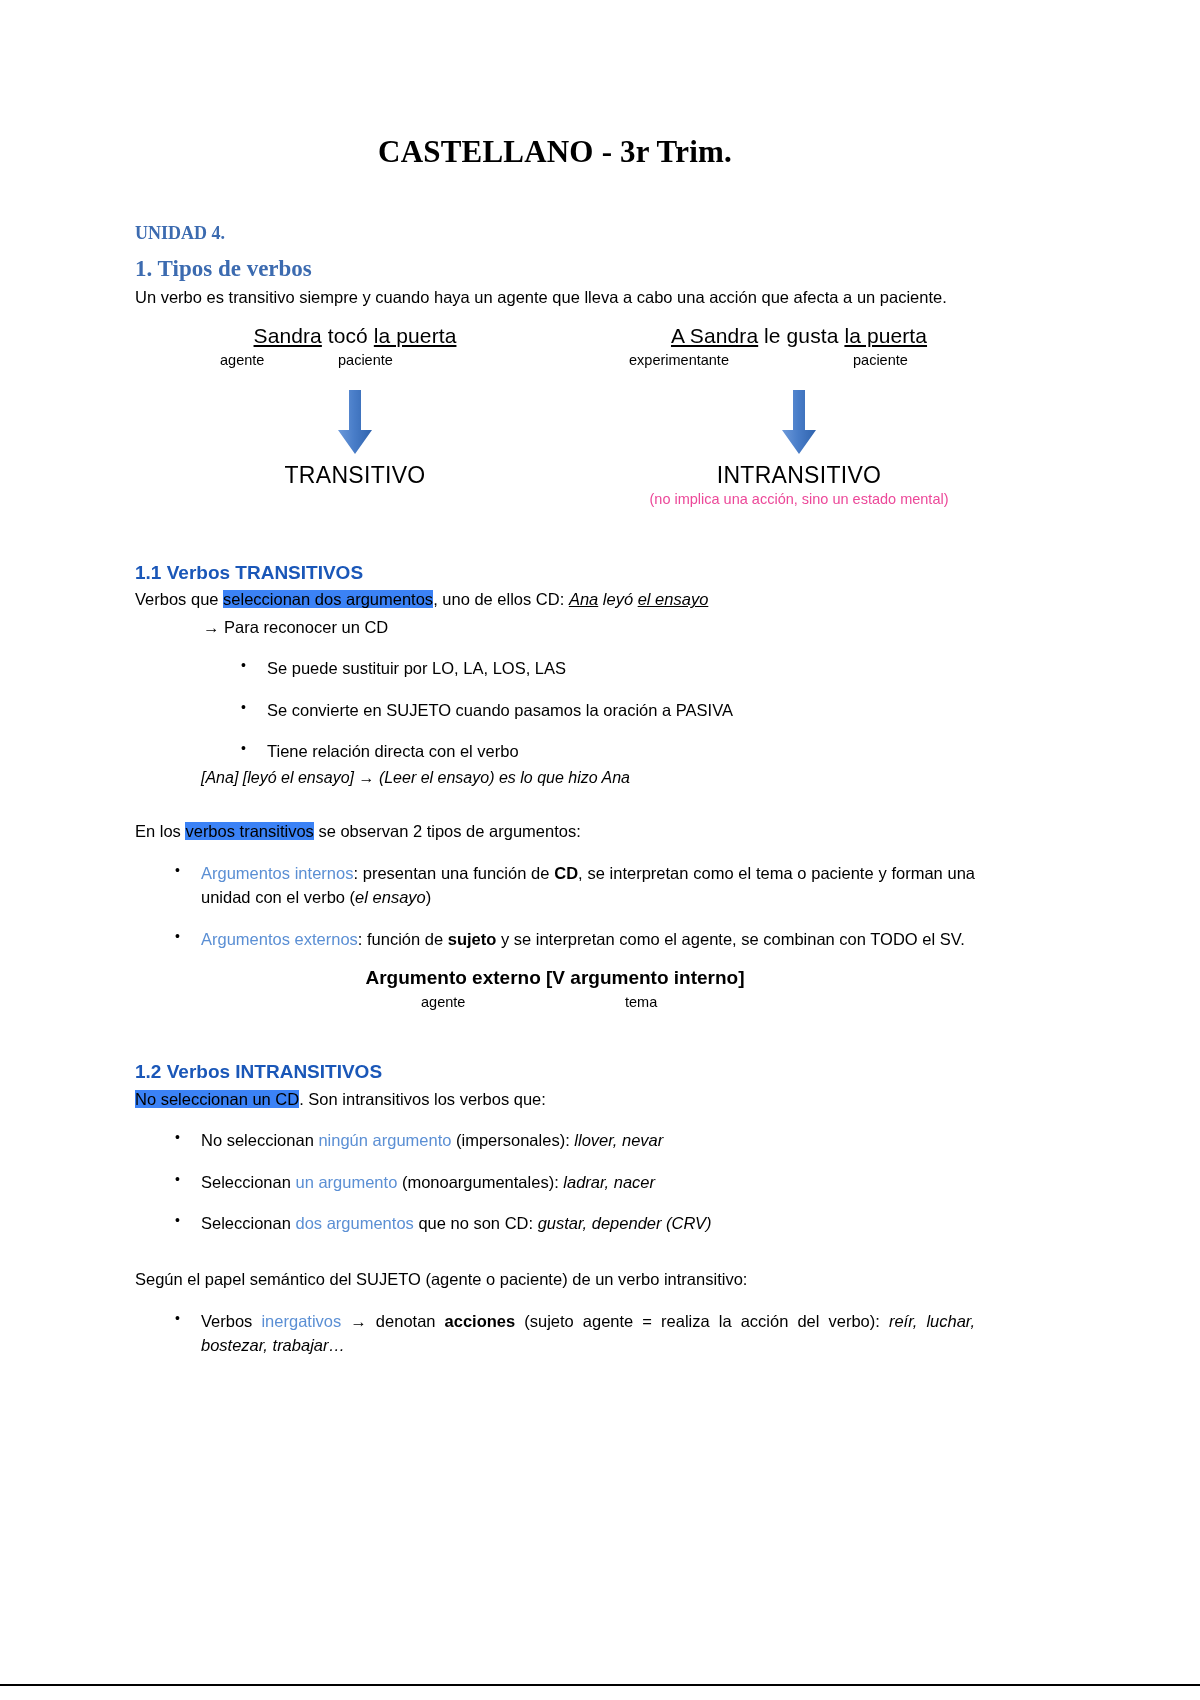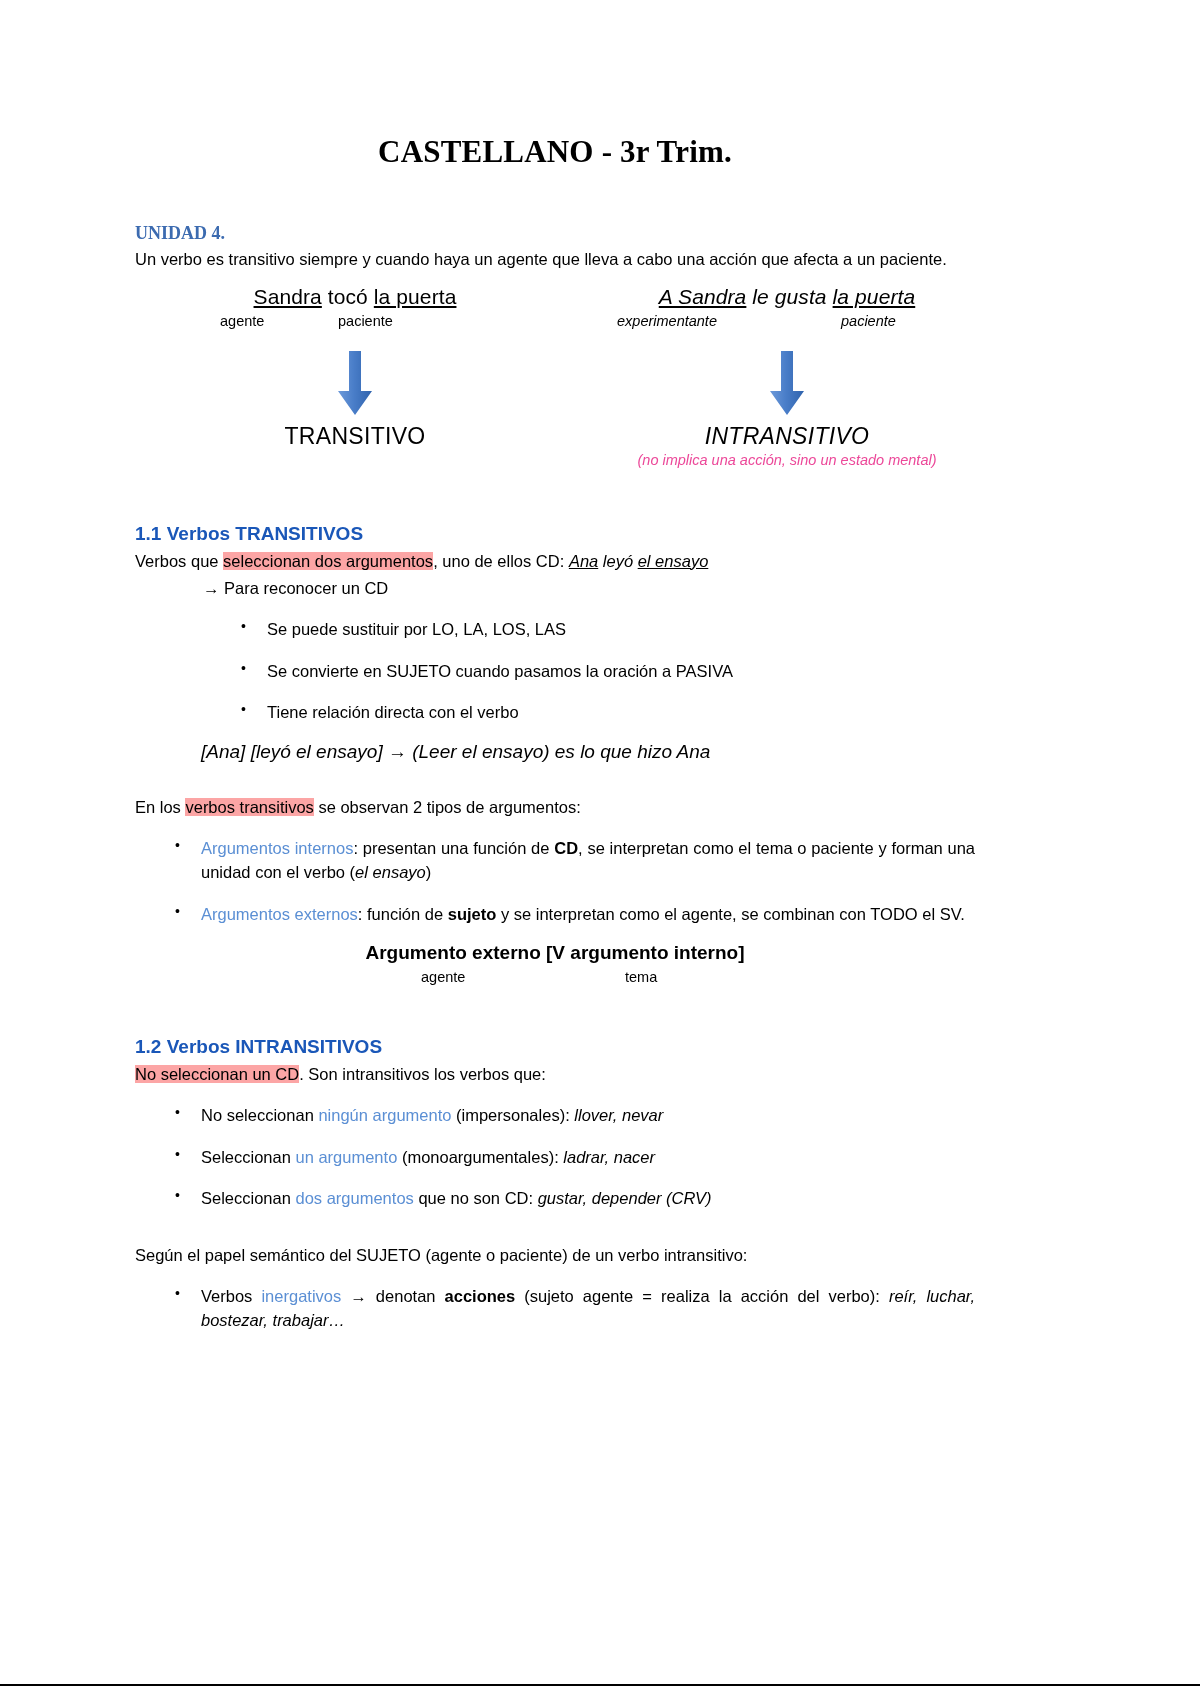--- a/index.html
+++ b/index.html
@@ -70,38 +70,38 @@
 
   
   p.body, div.body {
     font-size: 16.5px;
     line-height: 1.48;
     margin: 2px 0 0 0;
     text-align: justify;
   }
   .nojust { text-align: left; }
 
-  .hl { background: #fca5a5; margin-top: 8px; }
+  .hl { background: #3b82f6; margin-top: 8px; }
   .blue { color: #5b8fd4; }
   .b { font-weight: bold; }
   .i { font-style: italic; }
   .u { text-decoration: underline; }
 
   
   .diagram {
     position: relative;
     height: 210px;
     margin-top: 14px;
   }
   .dg-col {
     position: absolute;
     text-align: center;
   }
   .dg-col.left  { left: 55px;  width: 330px; }
-  .dg-col.right { left: 452px; width: 400px; font-style: italic; }
+  .dg-col.right { left: 464px; width: 400px; }
 
   .sentence {
     font-size: 21px;
     letter-spacing: .1px;
     white-space: nowrap;
     color: #000;
   }
   .sentence .u { text-decoration: underline; }
   .roles {
     position: relative;
@@ -158,24 +158,24 @@
     padding-left: 0;
   }
   ul.bul.deep > li::before { left: -26px; top: -1px; }
   
   ul.bul.lvl1 > li {
     margin-left: 66px;
   }
   ul.bul.lvl1 > li::before { left: -26px; top: -1px; }
 
   .example-line {
-    font-size: 19px;
+    font-size: 16px;
     font-style: italic;
     margin-left: 66px;
-    margin-top: 16px;
+    margin-top: 6px;
   }
   .spacer-md { height: 30px; }
   .spacer-lg { height: 44px; }
 
   
   .formula-block {
     margin-top: 16px;
     text-align: center;
   }
   .formula {
@@ -202,20 +202,21 @@
 </head>
 <body>
 
 <div class="page">
 
   <div class="content">
 
     <h1 class="doc-title">CASTELLANO - 3r Trim.</h1>
 
     <div class="h-unit">UNIDAD 4.</div>
+    <div class="h-sect">1. Tipos de verbos</div>
 
     <p class="body">Un verbo es transitivo siempre y cuando haya un agente que lleva a cabo una acción que afecta a un paciente.</p>
 
     <div class="diagram">
 
       <div class="dg-col left">
         <div class="sentence"><span class="u">Sandra</span><span> tocó </span><span class="u">la puerta</span></div>
         <div class="roles">
           <span class="role" style="left:30px;">agente</span>
           <span class="role" style="left:148px;">paciente</span>

